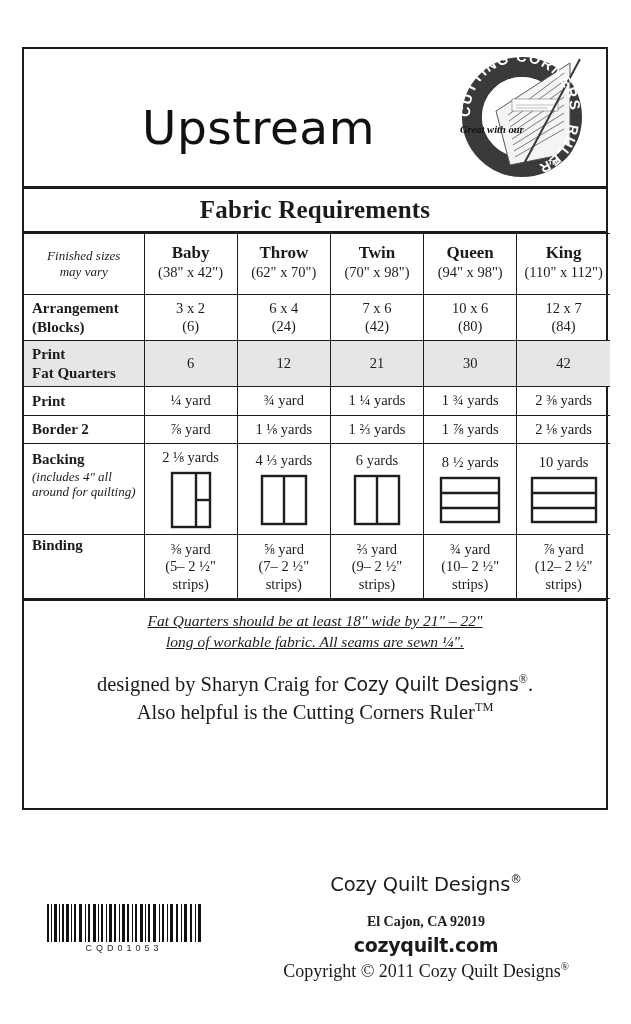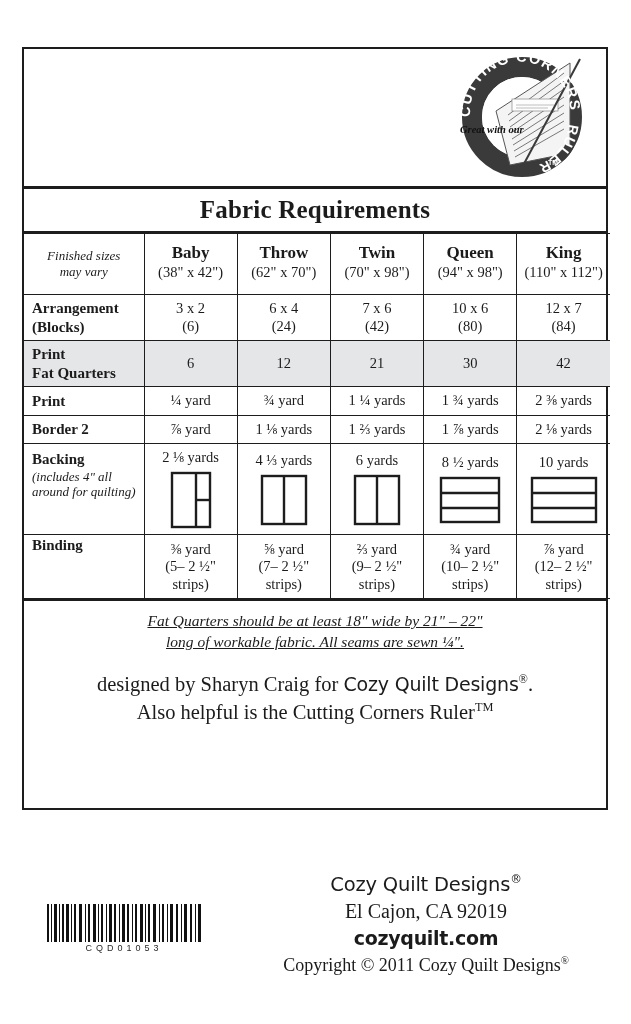--- a/index.html
+++ b/index.html
@@ -197,23 +197,24 @@
     width: 380px;
     text-align: center;
   }
   .company-name {
     font-family: "DejaVu Sans", sans-serif;
     font-size: 19.5px;
     letter-spacing: -0.2px;
     line-height: 1.25;
   }
   .company-city {
-    font-size: 20px;
+    font-size: 14px;
     line-height: 1.35;
-    margin-top: 1px;
+    margin-top: 16px;
+    font-weight: bold;
   }
   .company-web {
     font-family: "DejaVu Sans", sans-serif;
     font-size: 19px;
     font-weight: bold;
     letter-spacing: -0.3px;
     line-height: 1.3;
     margin-top: 1px;
   }
   .company-copy {
@@ -221,20 +222,21 @@
     line-height: 1.3;
     margin-top: 2px;
   }
 </style>
 </head>
 <body>
 
 <div class="page-frame">
 
   <div class="title-band">
+    <div class="pattern-title">Upstream</div>
 
     <div class="logo-wrap">
       <svg width="140" height="130" viewBox="0 0 140 130">
         <defs>
           <path id="arcTop" d="M 22,78 A 50,50 0 1 1 118,62" fill="none"></path>
           <path id="arcBot" d="M 117,70 A 48,48 0 0 1 86,112" fill="none"></path>
         </defs>
 
         <circle cx="70" cy="64" r="50" fill="none" stroke="#3a3a3a" stroke-width="20"></circle>
 

